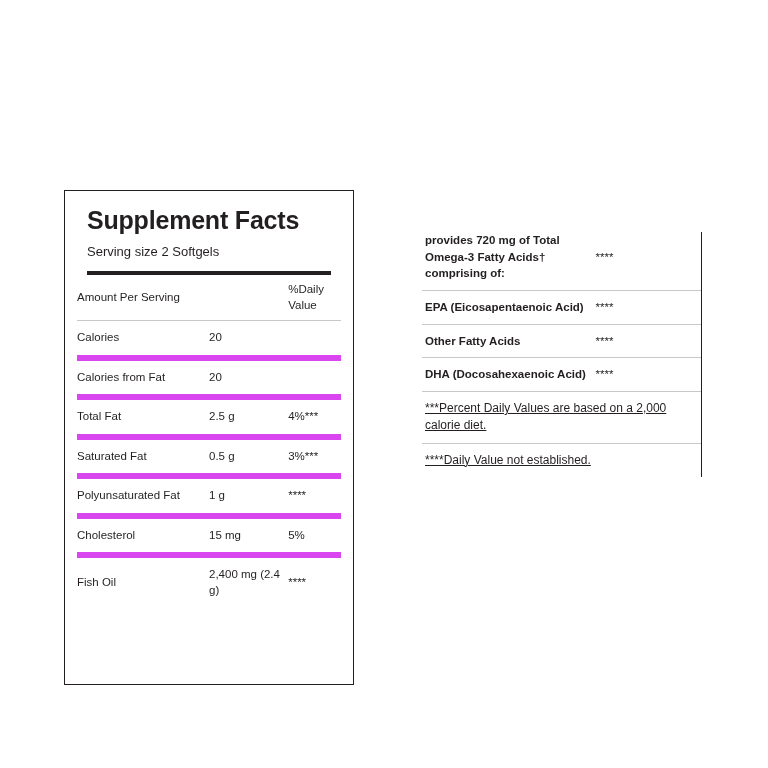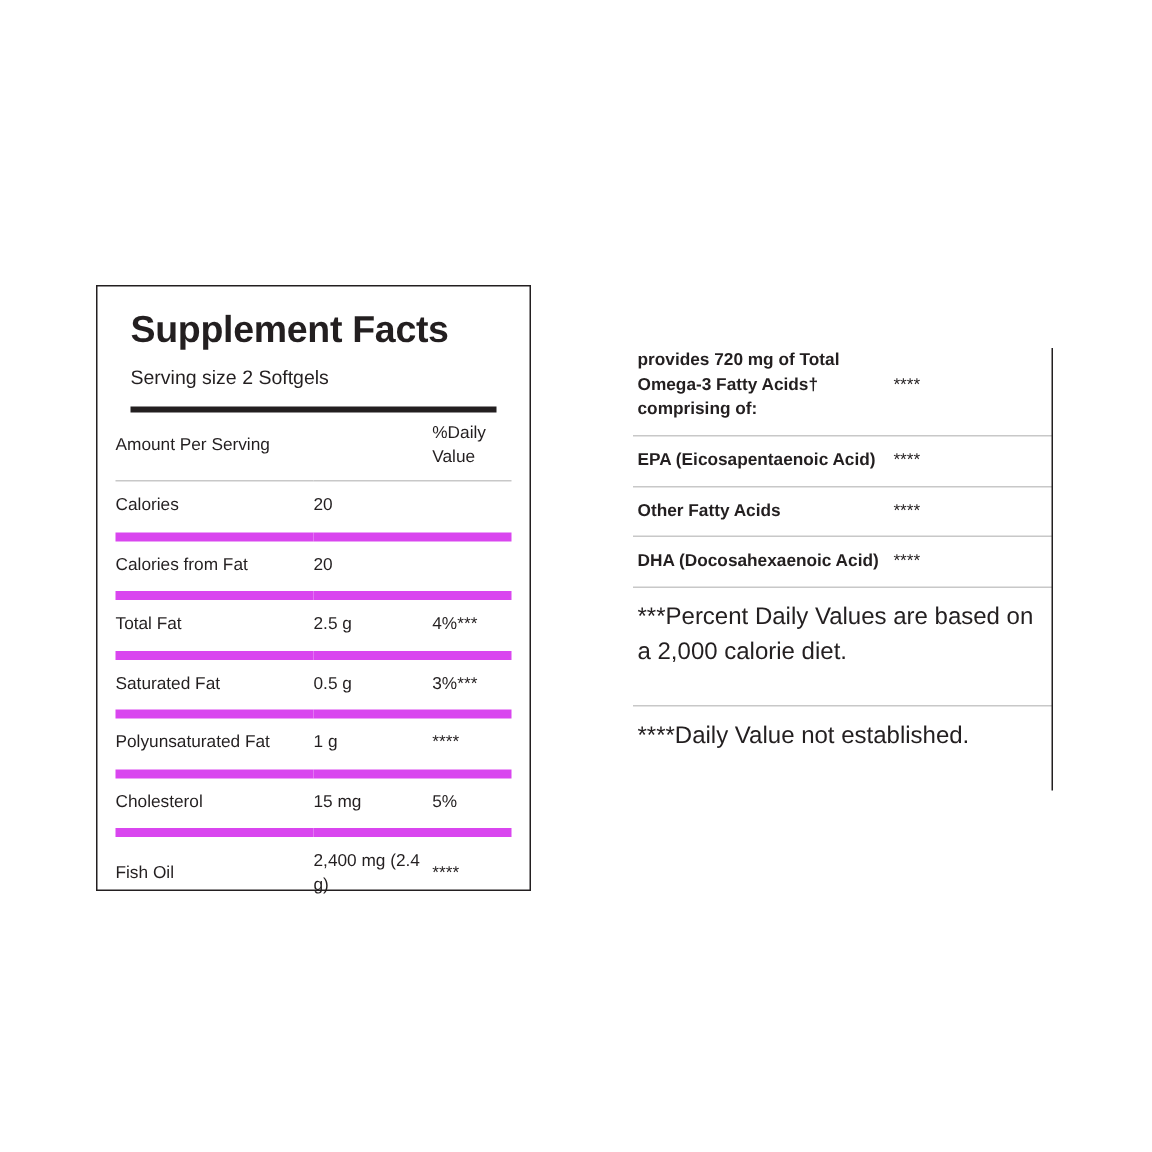--- a/index.html
+++ b/index.html
@@ -15,21 +15,21 @@
     position: relative;
     overflow: hidden;
   }
 
   
   #left-panel {
     position: absolute;
     left: 64px;
     top: 190px;
     width: 290px;
-    height: 404px;
+    height: 495px;
     border: 1px solid #231f20;
     box-sizing: border-box;
     background: #ffffff;
   }
   #panel-inner {
     padding: 0 12px;
   }
   #facts-title {
     font-size: 25px;
     font-weight: bold;
@@ -95,24 +95,25 @@
     padding: 8px 0 8px 0;
     vertical-align: middle;
     border-bottom: 1px solid #c8c8c8;
     line-height: 1.45;
   }
   table.nutri2 td.n-name { width: 62%; padding-left: 3px; font-weight: bold; }
   table.nutri2 td.n-val  { width: 38%; }
   table.nutri2 tr.first td { padding-top: 0; }
 
   .footnote {
-    padding: 8px 0 24px 3px;
+    padding: 8px 0 8px 3px;
     border-bottom: 1px solid #c8c8c8;
     line-height: 1.45;
-    font-size: 16px;
+    font-size: 12px;
+    text-decoration: underline;
   }
   .footnote.last { border-bottom: none; }
 </style>
 </head>
 <body>
 
 <div id="left-panel">
   <div id="panel-inner">
 
     <div id="facts-title">Supplement Facts</div>

